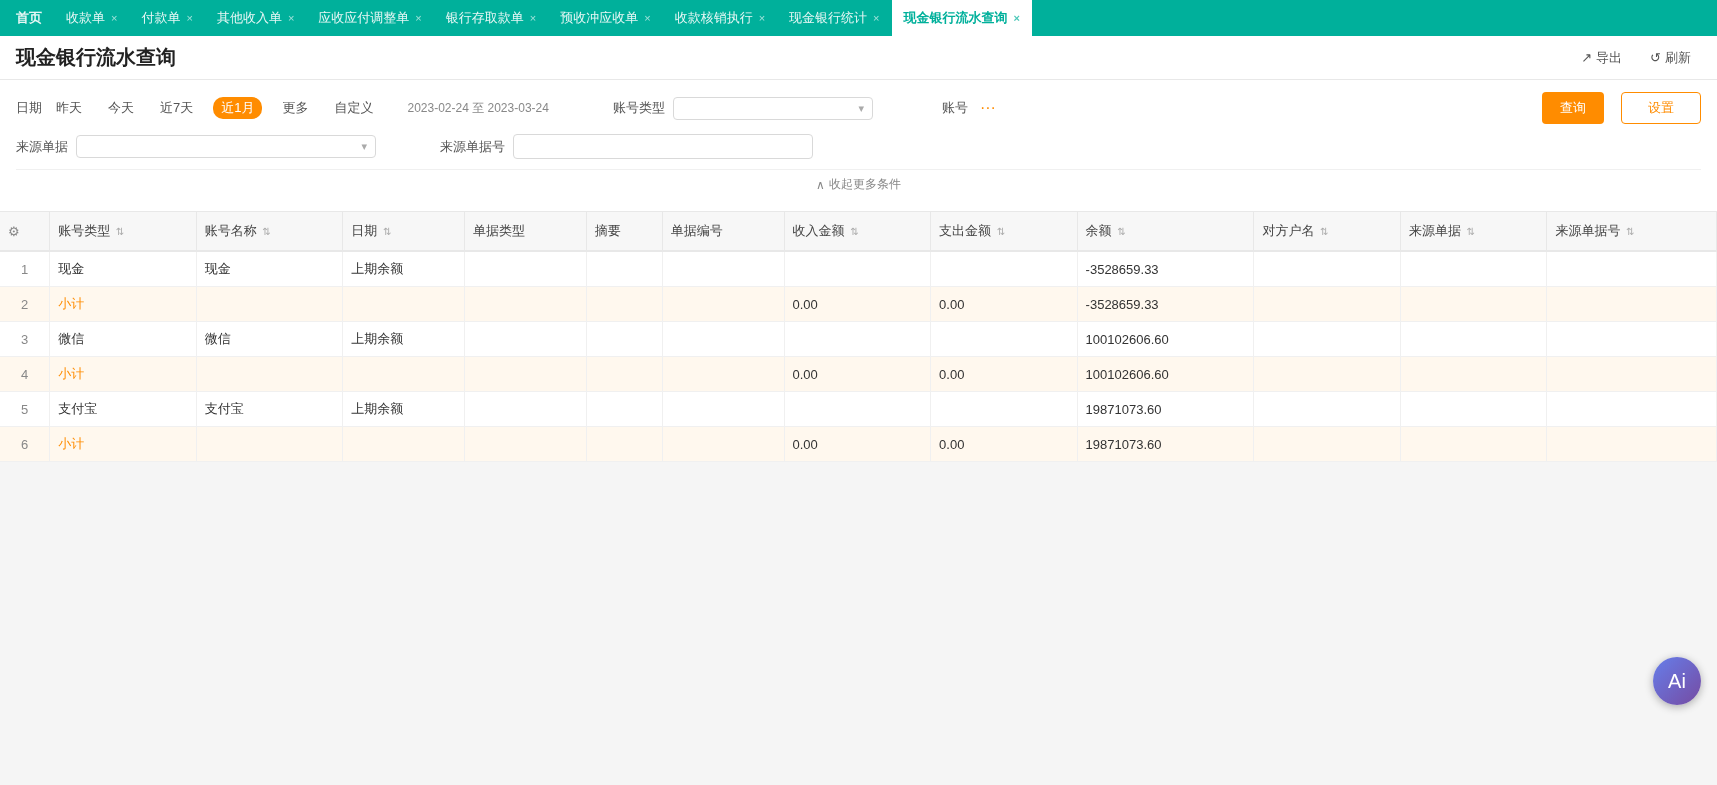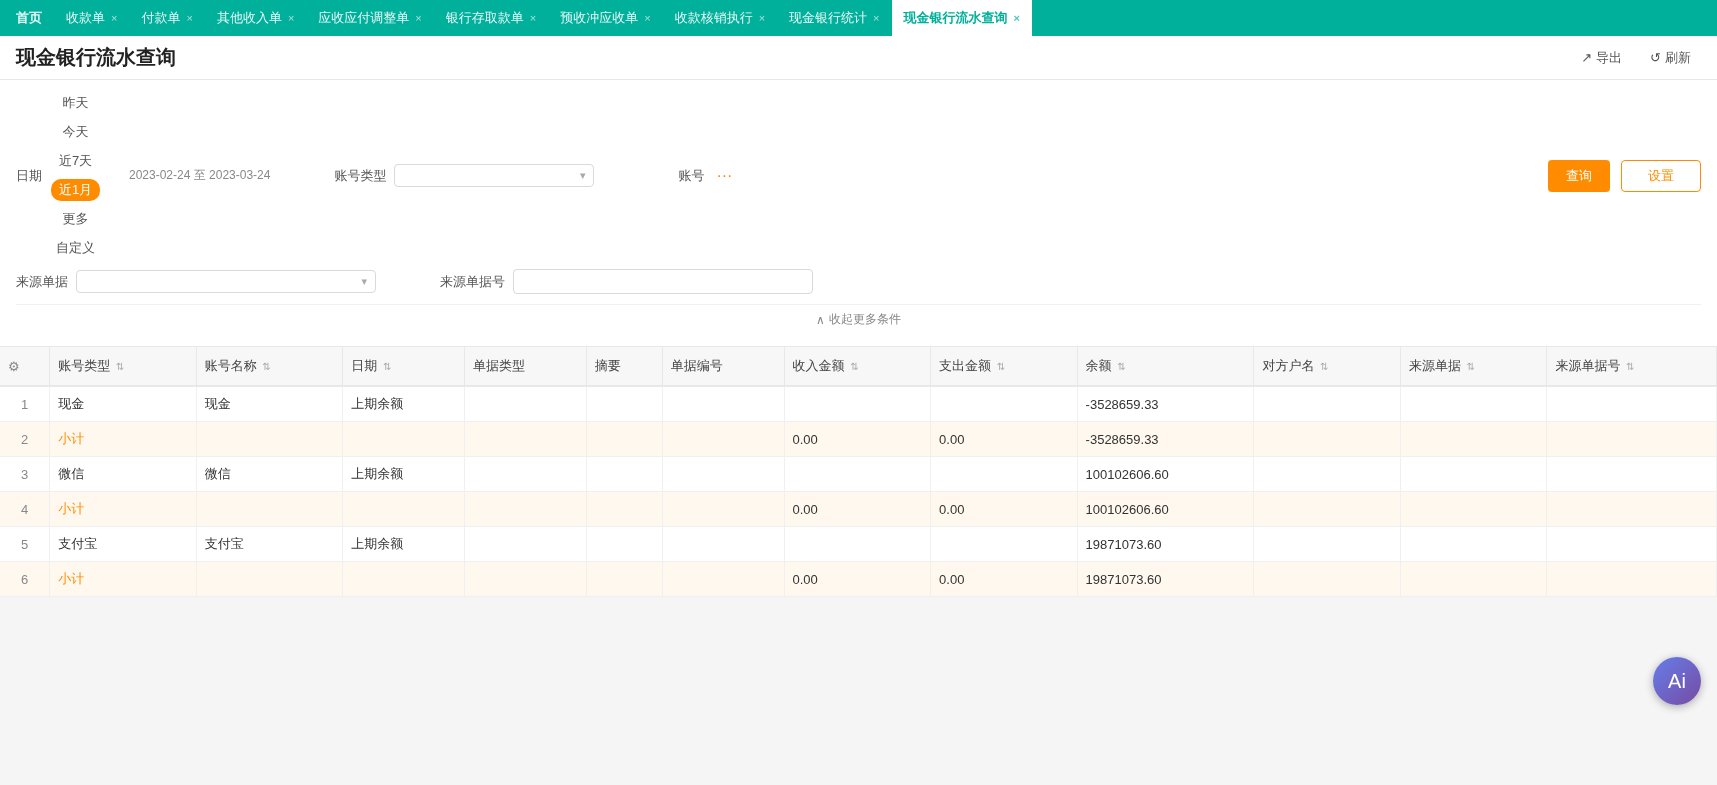--- a/index.html
+++ b/index.html
@@ -85,23 +85,22 @@
       display: flex;
       align-items: center;
       gap: 8px;
     }
     .filter-label {
       color: #555;
       white-space: nowrap;
     }
     .date-shortcuts {
       display: flex;
-      gap: 7px;
-      align-items: center;
-      flex-direction: column;
+      gap: 14px;
+      align-items: center;
     }
     .date-btn {
       padding: 2px 6px;
       cursor: pointer;
       border: none;
       background: transparent;
       color: #555;
       font-size: 13px;
     }
     .date-btn.active {
@@ -309,26 +308,26 @@
     </div>
 
     <div class="filter-group" style="margin-left:40px;">
       <span class="filter-label">账号类型</span>
       <div class="select-field" style="min-width:200px;">
         <span></span>
         <span class="arrow">▾</span>
       </div>
     </div>
 
-    <div class="filter-group" style="margin-left:60px;">
+    <div class="filter-group" style="margin-left:45px;">
       <span class="filter-label">账号</span>
       <span class="dots-btn">···</span>
     </div>
 
-    <div style="margin-left:auto; display:flex; gap:11px;">
+    <div style="margin-left:auto; display:flex; gap:17px;">
       <button class="btn-query">查询</button>
       <button class="btn-settings">设置</button>
     </div>
   </div>
 
   <div class="filter-row">
 
     <div class="filter-group">
       <span class="filter-label">来源单据</span>
       <div class="select-field" style="min-width:300px;">

